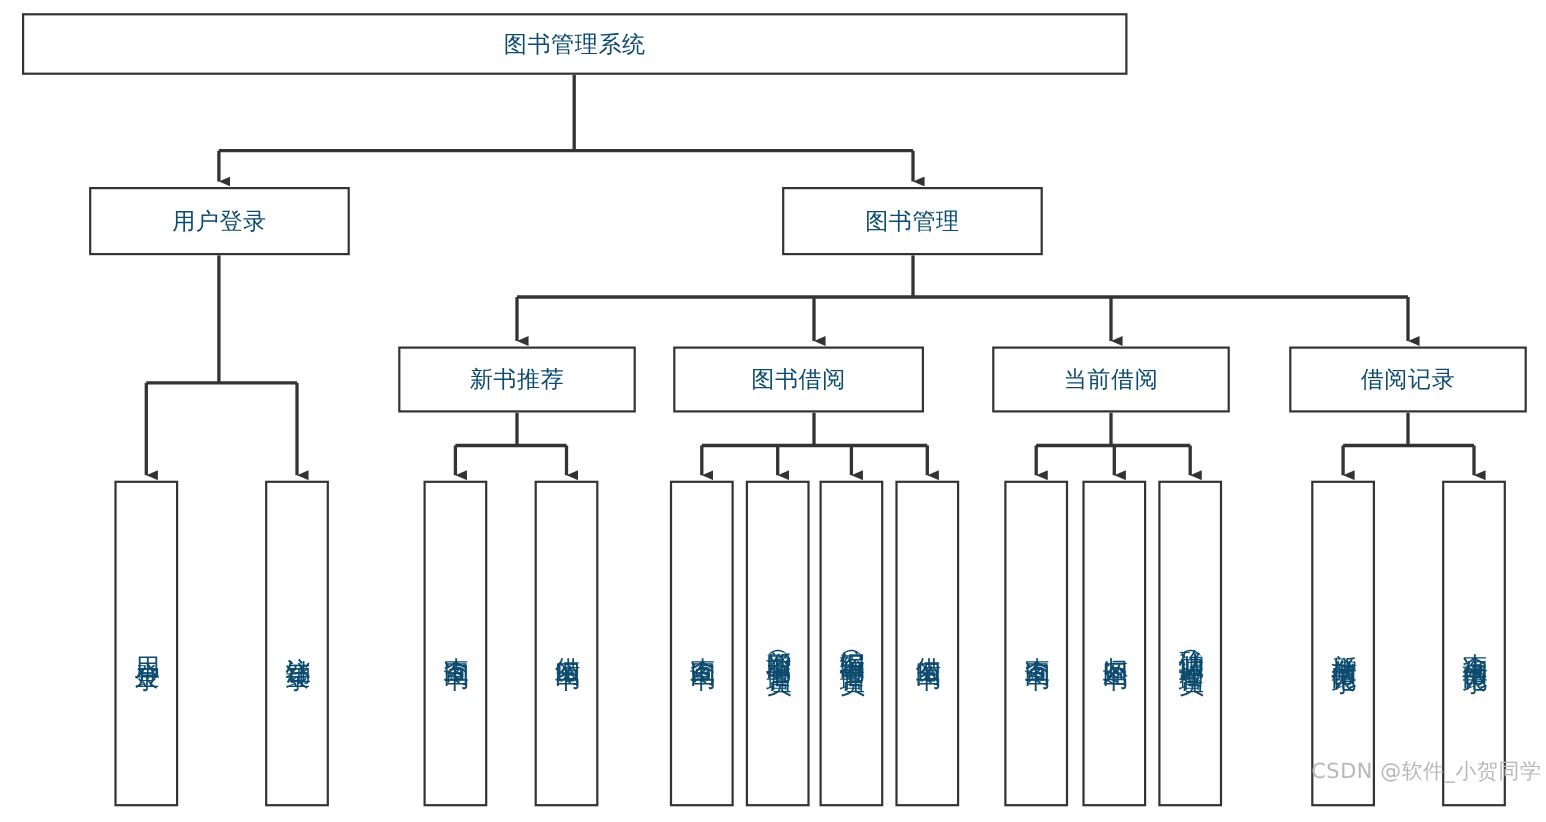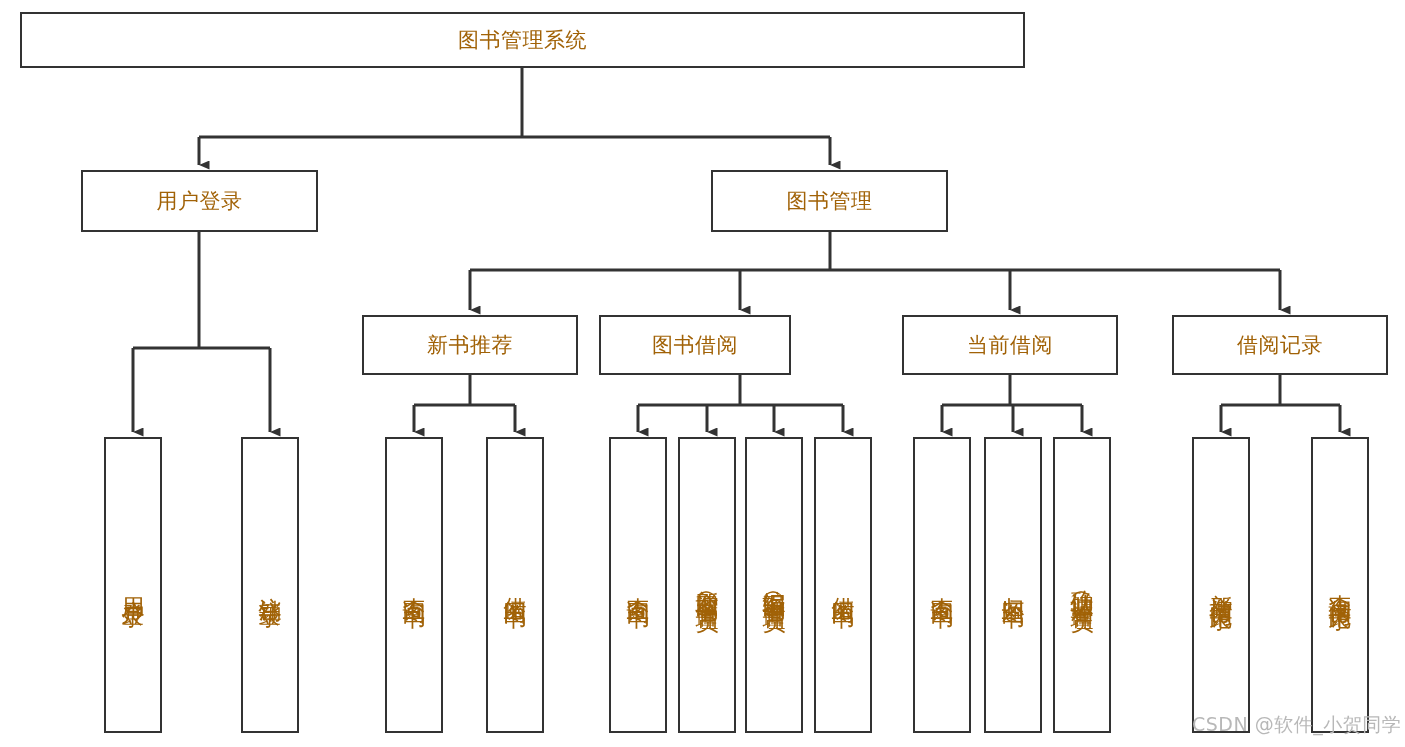--- a/index.html
+++ b/index.html
@@ -30,21 +30,21 @@
     position: absolute;
     box-sizing: border-box;
     background: #ffffff;
     border: 2px solid #333333;
     display: flex;
     align-items: center;
     justify-content: center;
     overflow: hidden;
   }
   .node .node-label {
-    color: #a16207;
+    color: #0c4a6e;
     text-align: center;
     line-height: 1.18;
     white-space: nowrap;
   }
   .node.horizontal .node-label {
     font-size: 21px;
     letter-spacing: 0.5px;
   }
   .node.vertical {
     align-items: center;
@@ -128,21 +128,21 @@
   <div class="node horizontal" style="left: 81px; top: 170px; width: 237px; height: 62px;">
     <span class="node-label">用户登录</span>
   </div>
   <div class="node horizontal" style="left: 711px; top: 170px; width: 237px; height: 62px;">
     <span class="node-label">图书管理</span>
   </div>
 
   <div class="node horizontal" style="left: 362px; top: 315px; width: 216px; height: 60px; justify-content: center;">
     <span class="node-label">新书推荐</span>
   </div>
-  <div class="node horizontal" style="left: 599px; top: 315px; width: 192px; height: 60px;">
+  <div class="node horizontal" style="left: 612px; top: 315px; width: 228px; height: 60px;">
     <span class="node-label">图书借阅</span>
   </div>
   <div class="node horizontal" style="left: 1172px; top: 315px; width: 216px; height: 60px;">
     <span class="node-label">借阅记录</span>
   </div>
   <div class="node horizontal" style="left: 902px; top: 315px; width: 216px; height: 60px;">
     <span class="node-label">当前借阅</span>
   </div>
 
   <div class="node vertical" style="left: 104px; top: 437px; width: 58px; height: 296px;">
@@ -178,15 +178,15 @@
   <div class="node vertical" style="left: 1053px; top: 437px; width: 58px; height: 296px;">
     <span class="node-label">确认归还（管理员）</span>
   </div>
   <div class="node vertical" style="left: 1192px; top: 437px; width: 58px; height: 296px;">
     <span class="node-label">新增借阅记录</span>
   </div>
   <div class="node vertical" style="left: 1311px; top: 437px; width: 58px; height: 296px;">
     <span class="node-label">查询借阅记录</span>
   </div>
 
-  <div class="watermark" style="left:1192px; top:712px;">CSDN @软件_小贺同学</div>
+  <div class="watermark" style="left:1192px; top:688px;">CSDN @软件_小贺同学</div>
 
 </div>
 
 </body></html>

